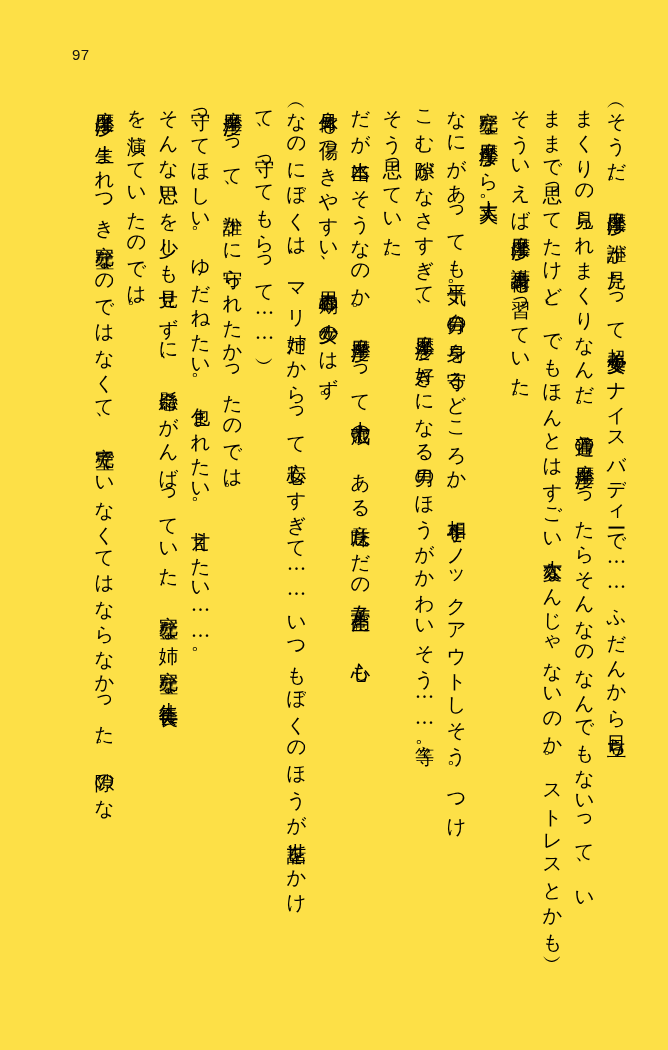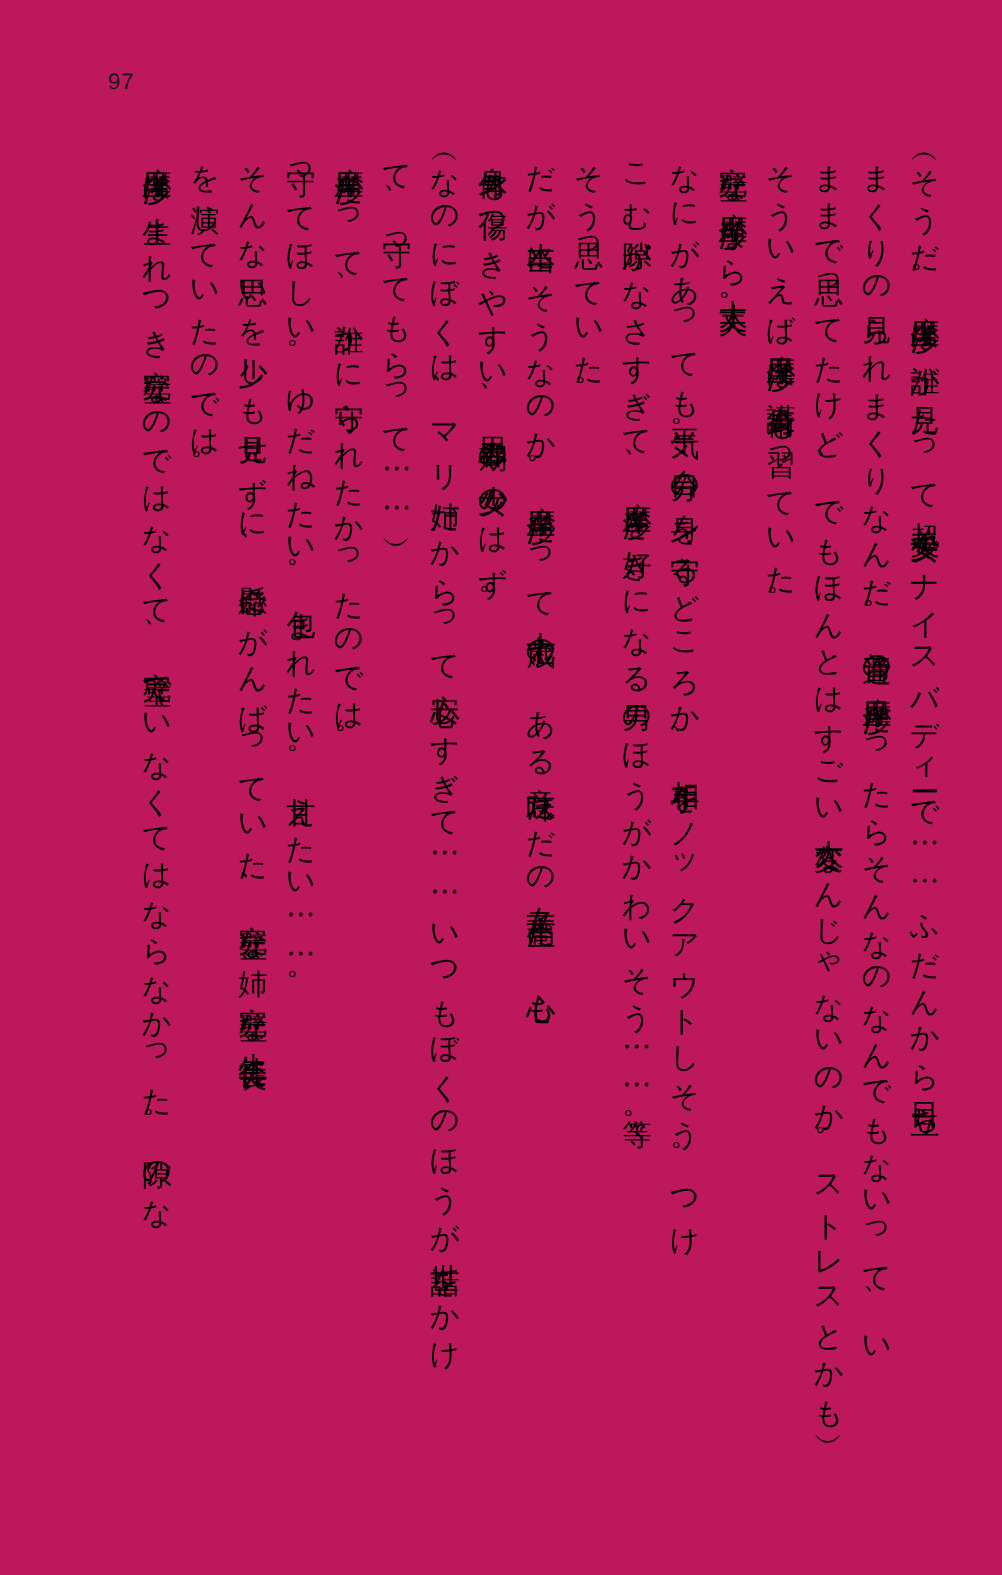--- a/index.html
+++ b/index.html
@@ -11,21 +11,21 @@
     width: 668px;
     height: 1050px;
     font-family: "Liberation Serif", "DejaVu Serif", serif;
     color: #000000;
     overflow: hidden;
     position: relative;
   }
   .page {
     position: absolute;
     inset: 0;
-    background: #be185d;
+    background: #fde047;
   }
   .page-number {
     position: absolute;
     top: 46px;
     left: 72px;
     font-size: 15px;
     font-family: "Liberation Sans", sans-serif;
     letter-spacing: 0.5px;
     color: #111111;
   }

